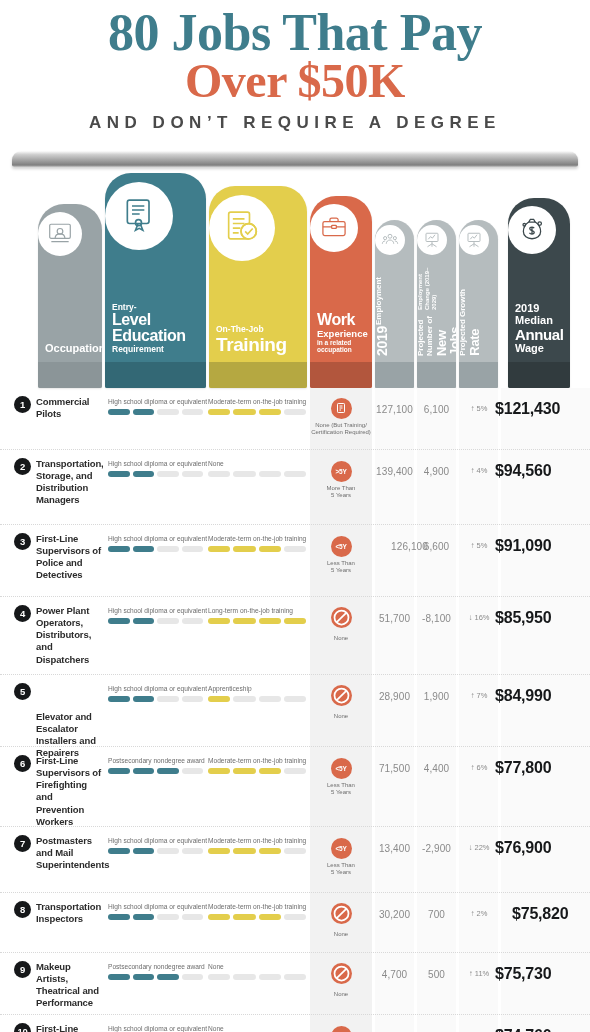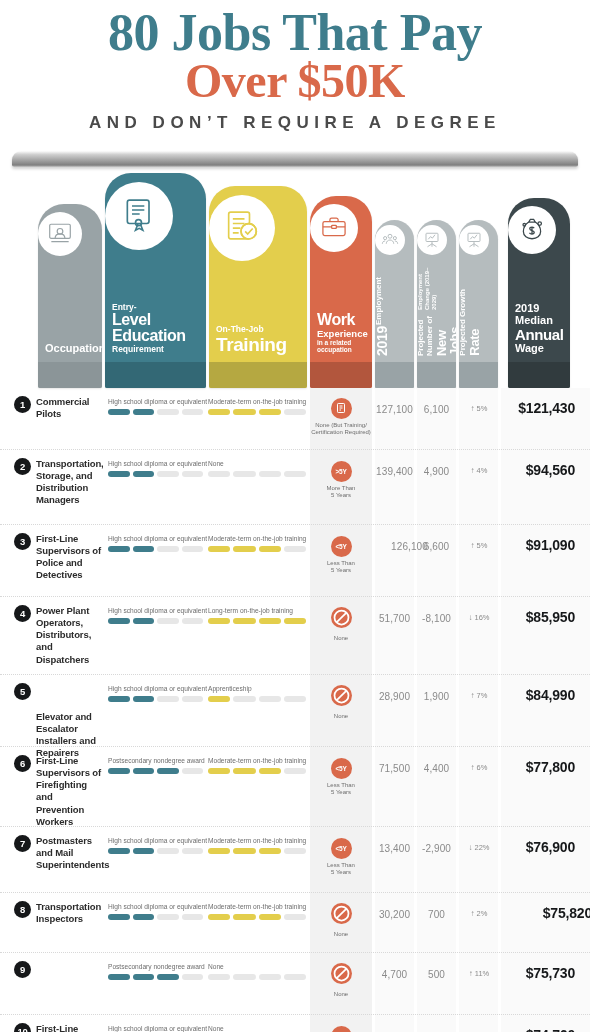--- a/index.html
+++ b/index.html
@@ -142,21 +142,21 @@
     background: #d9694a; color: #fff;
     display: inline-flex; align-items: center; justify-content: center;
     font-size: 6.5px; font-weight: bold; letter-spacing: -0.2px;
   }
   .wx-badge svg { display:block; }
   .wx-text { font-size: 6px; color: #6d6d6d; line-height: 1.25; margin-top: 3px; white-space: pre-line; }
 
   .num { font-size: 10px; color: #8a8a8a; text-align: center; width: 100%; letter-spacing: 0.1px; }
   .growth { font-size: 7.5px; color: #8a8a8a; text-align: center; width: 100%; white-space: nowrap; }
   .growth .arr { font-size: 8px; }
-  .wage { font-size: 14px; font-weight: bold; color: #16181a; text-align: right; width: 100%; letter-spacing: -0.2px; }
+  .wage { font-size: 16px; font-weight: bold; color: #16181a; text-align: left; width: 100%; letter-spacing: -0.2px; }
 </style>
 </head>
 <body>
 
 <div class="title-block">
   <div class="title-line1">80 Jobs That Pay</div>
   <div class="title-line2">Over $50K</div>
   <div class="title-line3">AND DON’T REQUIRE A DEGREE</div>
 </div>
 
@@ -593,20 +593,23 @@
           </div><div class="wx-text">None</div></div>
         <div class="cell num" style="left:375px;top:16px;width:39px;">30,200</div>
         <div class="cell num" style="left:417px;top:16px;width:39px;">700</div>
         <div class="cell growth" style="left:457px;top:16px;width:44px;"><span class="arr">↑</span> 2%</div>
         <div class="cell wage" style="left:512px;top:12px;width:80px;">$75,820</div>
       </div>
       <div class="row" style="height: 62px;">
         <div class="cell" style="left:14px;top:8px;">
           <div class="rank">9</div>
         </div>
+        <div class="cell occ-name" style="left:36px;top:8px;width:66px;white-space:pre-line;">Makeup Artists,
+Theatrical and
+Performance</div>
         <div class="cell" style="left:108px;top:10px;width:95px;">
           <div class="req-text">Postsecondary nondegree award</div>
           <div class="segs">
             <span class="seg on-edu"></span>
             <span class="seg on-edu"></span>
             <span class="seg on-edu"></span>
             <span class="seg"></span>
           </div>
         </div>
         <div class="cell" style="left:208px;top:10px;width:98px;">

